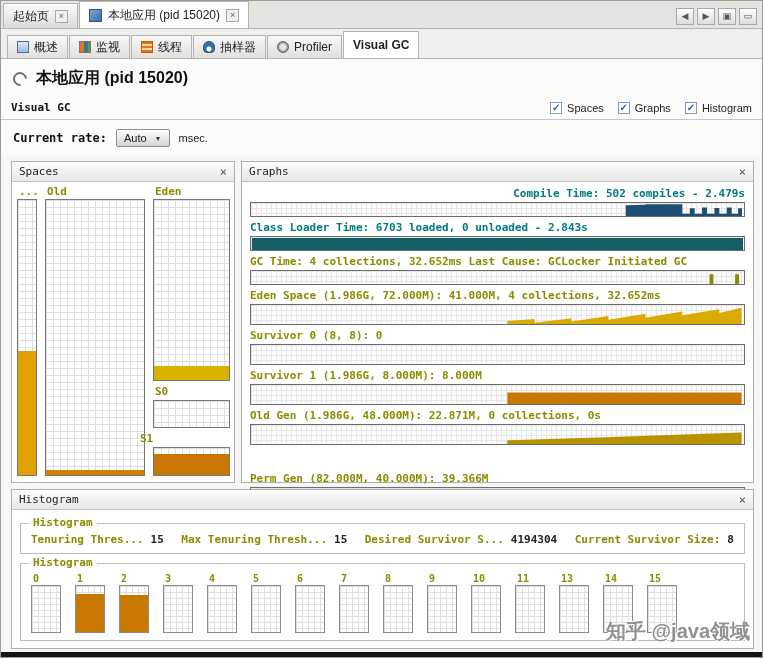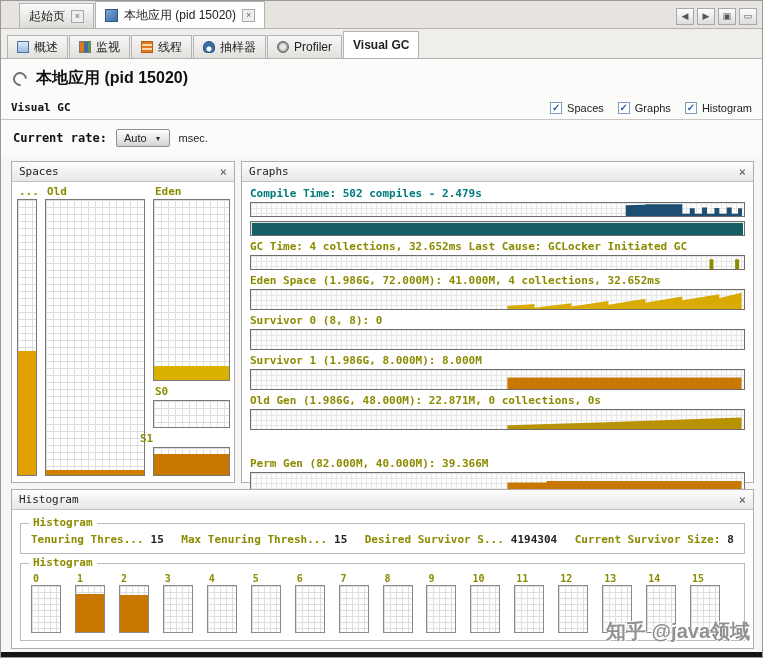--- a/index.html
+++ b/index.html
@@ -1,21 +1,21 @@
 <!DOCTYPE html>
 <html><head>
 <meta charset="utf-8">
 <style>
   html,body{margin:0;padding:0;}
   body{width:763px;height:658px;font-family:"Liberation Sans",sans-serif;background:#dcdcdc;}
   .window{position:relative;width:763px;height:658px;box-sizing:border-box;border:1px solid #9a9a9a;background:#f7f6f4;overflow:hidden;}
   .window::after{content:"";position:absolute;left:0;right:0;bottom:0;height:5px;background:#141414;}
 
   
-  .doc-tabbar{height:27px;background:#e7e4e0;border-bottom:1px solid #b3b3b3;display:flex;align-items:flex-end;padding-left:18px;}
+  .doc-tabbar{height:27px;background:#e7e4e0;border-bottom:1px solid #b3b3b3;display:flex;align-items:flex-end;padding-left:2px;}
   .doc-tab{display:flex;align-items:center;gap:6px;height:24px;padding:0 9px;font-size:12px;color:#222;
     background:linear-gradient(#fbfbfb,#dddbd7);border:1px solid #b3b3b3;border-bottom:none;margin-right:1px;}
   .doc-tab.active{background:#ffffff;height:26px;}
   .tab-close{width:13px;height:13px;box-sizing:border-box;border:1px solid #a8a8a8;background:#efefef;color:#666;
     font-size:9px;line-height:11px;text-align:center;}
   .tab-app-icon{width:11px;height:11px;background:linear-gradient(135deg,#7ea7d8,#3a6ea5);border:1px solid #2d5680;display:inline-block;}
   .window-controls{margin-left:auto;display:flex;align-items:center;gap:3px;padding:0 5px 3px 0;}
   .win-btn{width:18px;height:17px;box-sizing:border-box;border:1px solid #a8a8a8;background:linear-gradient(#fdfdfd,#dcdcdc);
     color:#555;font-size:9px;line-height:15px;text-align:center;}
 
@@ -217,28 +217,29 @@
     </div>
   </div>
 
   <div class="panel" id="graphs-panel">
     <div class="panel-header">
       <span>Graphs</span>
       <span class="panel-close">×</span>
     </div>
     <div class="graphs-body">
         <div class="graph-row">
-          <div class="graph-label" style="color: rgb(0, 122, 122);">Compile Time: 502 compiles - 2.479s</div>
+          <div class="graph-label" style="color: rgb(0, 122, 122); text-align: right;">Compile Time: 502 compiles - 2.479s</div>
           <div class="graph-strip grid-fine">
             <svg viewBox="0 0 1000 100" preserveAspectRatio="none">
               <polygon points="760,100 760,18 800,14 800,10 875,10 875,82 890,82 890,40 900,40 900,82 915,82 915,35 925,35 925,82 940,82 940,38 950,38 950,82 965,82 965,34 975,34 975,82 988,82 988,40 996,40 996,100" fill="#1d4f72"></polygon>
             </svg>
           </div>
         </div>
         <div class="graph-row">
+          <div class="graph-label" style="color: rgb(0, 122, 122);">Class Loader Time: 6703 loaded, 0 unloaded - 2.843s</div>
           <div class="graph-strip grid-fine">
             <svg viewBox="0 0 1000 100" preserveAspectRatio="none">
               <polygon points="2,100 2,8 998,8 998,100" fill="#155e63"></polygon>
             </svg>
           </div>
         </div>
         <div class="graph-row">
           <div class="graph-label" style="color: rgb(139, 139, 0);">GC Time: 4 collections, 32.652ms Last Cause: GCLocker Initiated GC</div>
           <div class="graph-strip grid-fine">
             <svg viewBox="0 0 1000 100" preserveAspectRatio="none">
@@ -381,26 +382,20 @@
                 <div class="bin-fill" style="height: 0%; background: rgb(200, 120, 0);"></div>
               </div>
             </div>
             <div class="bin">
               <div class="bin-num">11</div>
               <div class="bin-box grid-mid">
                 <div class="bin-fill" style="height: 0%; background: rgb(200, 120, 0);"></div>
               </div>
             </div>
             <div class="bin">
-              <div class="bin-num">12</div>
-              <div class="bin-box grid-mid">
-                <div class="bin-fill" style="height: 0%; background: rgb(200, 120, 0);"></div>
-              </div>
-            </div>
-            <div class="bin">
               <div class="bin-num">13</div>
               <div class="bin-box grid-mid">
                 <div class="bin-fill" style="height: 0%; background: rgb(200, 120, 0);"></div>
               </div>
             </div>
             <div class="bin">
               <div class="bin-num">14</div>
               <div class="bin-box grid-mid">
                 <div class="bin-fill" style="height: 0%; background: rgb(200, 120, 0);"></div>
               </div>

